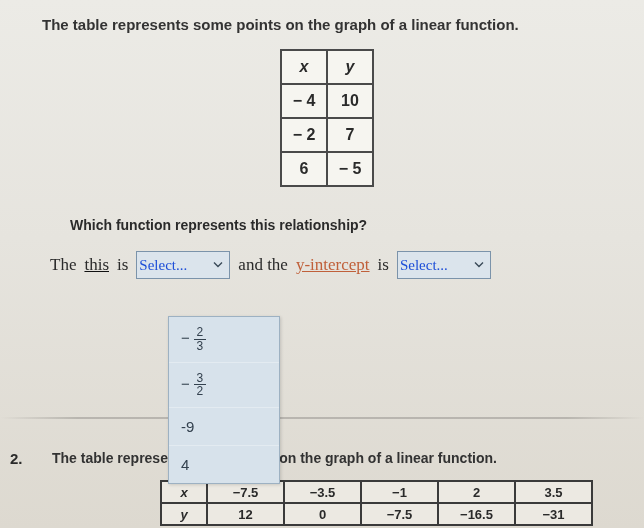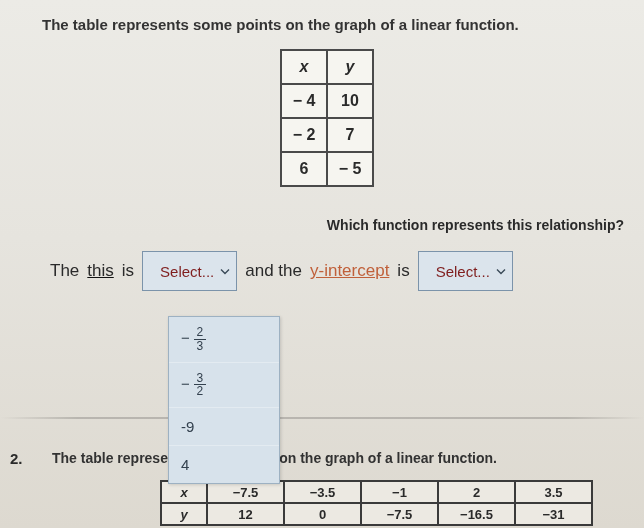--- a/index.html
+++ b/index.html
@@ -39,46 +39,45 @@
     font-family: Arial, sans-serif;
     font-size: 16px;
     font-weight: 700;
   }
   .xy-table th { font-style: italic; font-weight: 700; }
   .subq {
     font-family: Arial, sans-serif;
     font-size: 14px;
     font-weight: 600;
     margin: 18px 0 18px 40px;
-    text-align: right;
   }
   .answer-line {
     display: flex;
     align-items: center;
     gap: 8px;
     margin-left: 20px;
-    font-family: Liberation Sans, sans-serif;
+    font-family: Liberation Serif, serif;
     font-size: 17px;
   }
   .answer-line .term { 
     text-decoration: underline; 
     text-decoration-color: #111;
   }
   .answer-line .term.yint { color: #c0603a; text-decoration-color:#c0603a;}
   .select {
     position: relative;
     display: inline-flex;
     align-items: center;
     border: 1px solid #7b93aa;
     background: #dbe4ec;
-    padding: 4px 22px 4px 17px;
-    font-size: 15px;
-    color: #7f1d1d;
+    padding: 4px 22px 4px 2px;
+    font-size: 15px;
+    color: #1d4ed8;
     min-width: 94px;
-    height: 40px;
+    height: 28px;
   }
   .select .chev {
     position: absolute;
     right: 6px;
     top: 50%;
     transform: translateY(-50%);
   }
   .dropdown {
     position: absolute;
     left: 168px;

